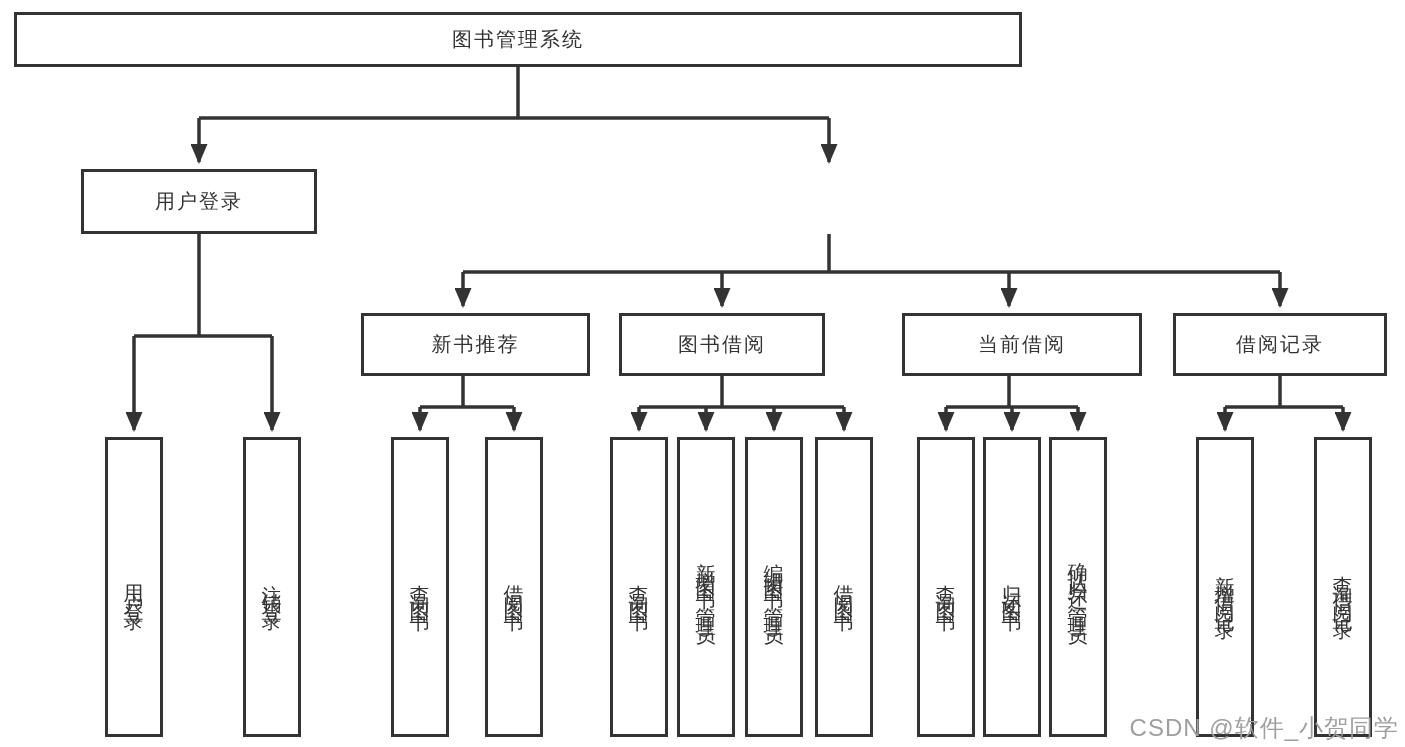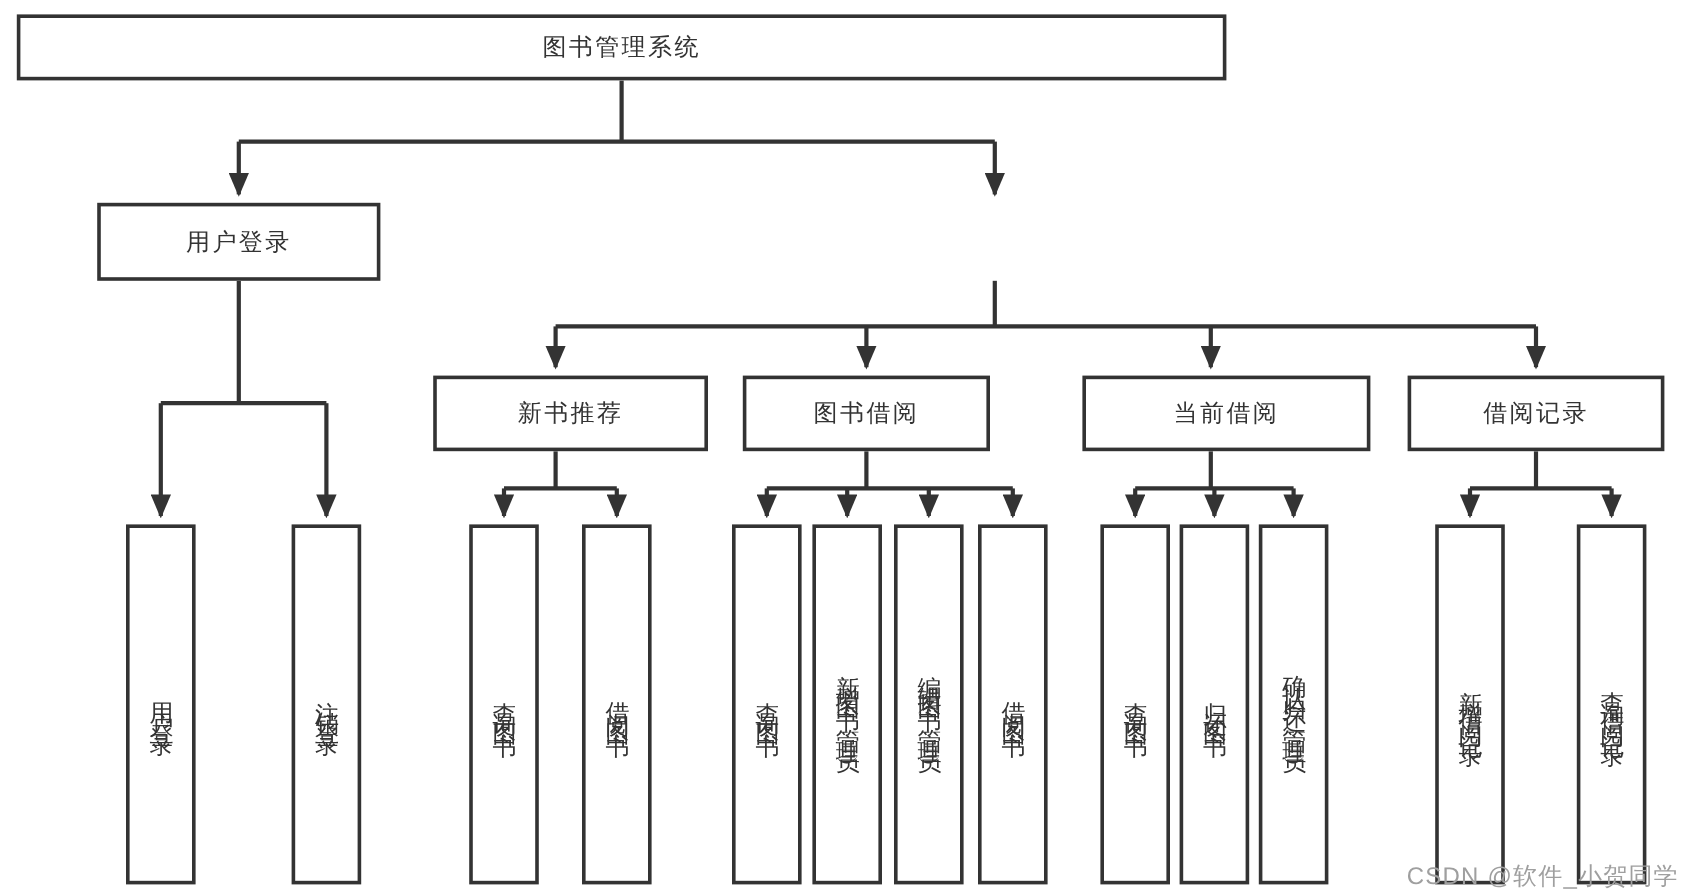--- a/index.html
+++ b/index.html
@@ -19,21 +19,21 @@
   .hnode{font-size:20px;letter-spacing:2px;}
   .hnode .lbl{white-space:nowrap;}
   .vnode{width:58px;height:300px;top:437px;}
   .vnode .lbl{
     writing-mode:vertical-rl;text-orientation:mixed;
     font-size:20px;letter-spacing:9px;line-height:1;
     display:block;
   }
   .watermark{
     position:absolute;right:6px;bottom:3px;z-index:3;
-    font-size:20px;color:#9f9f9f;letter-spacing:1px;
+    font-size:24px;color:#9f9f9f;letter-spacing:1px;
     white-space:nowrap;
   }
 </style>
 </head>
 <body>
 
 <div class="canvas">
 
   <svg class="wires" width="1405" height="747" viewBox="0 0 1405 747">
     <defs>

